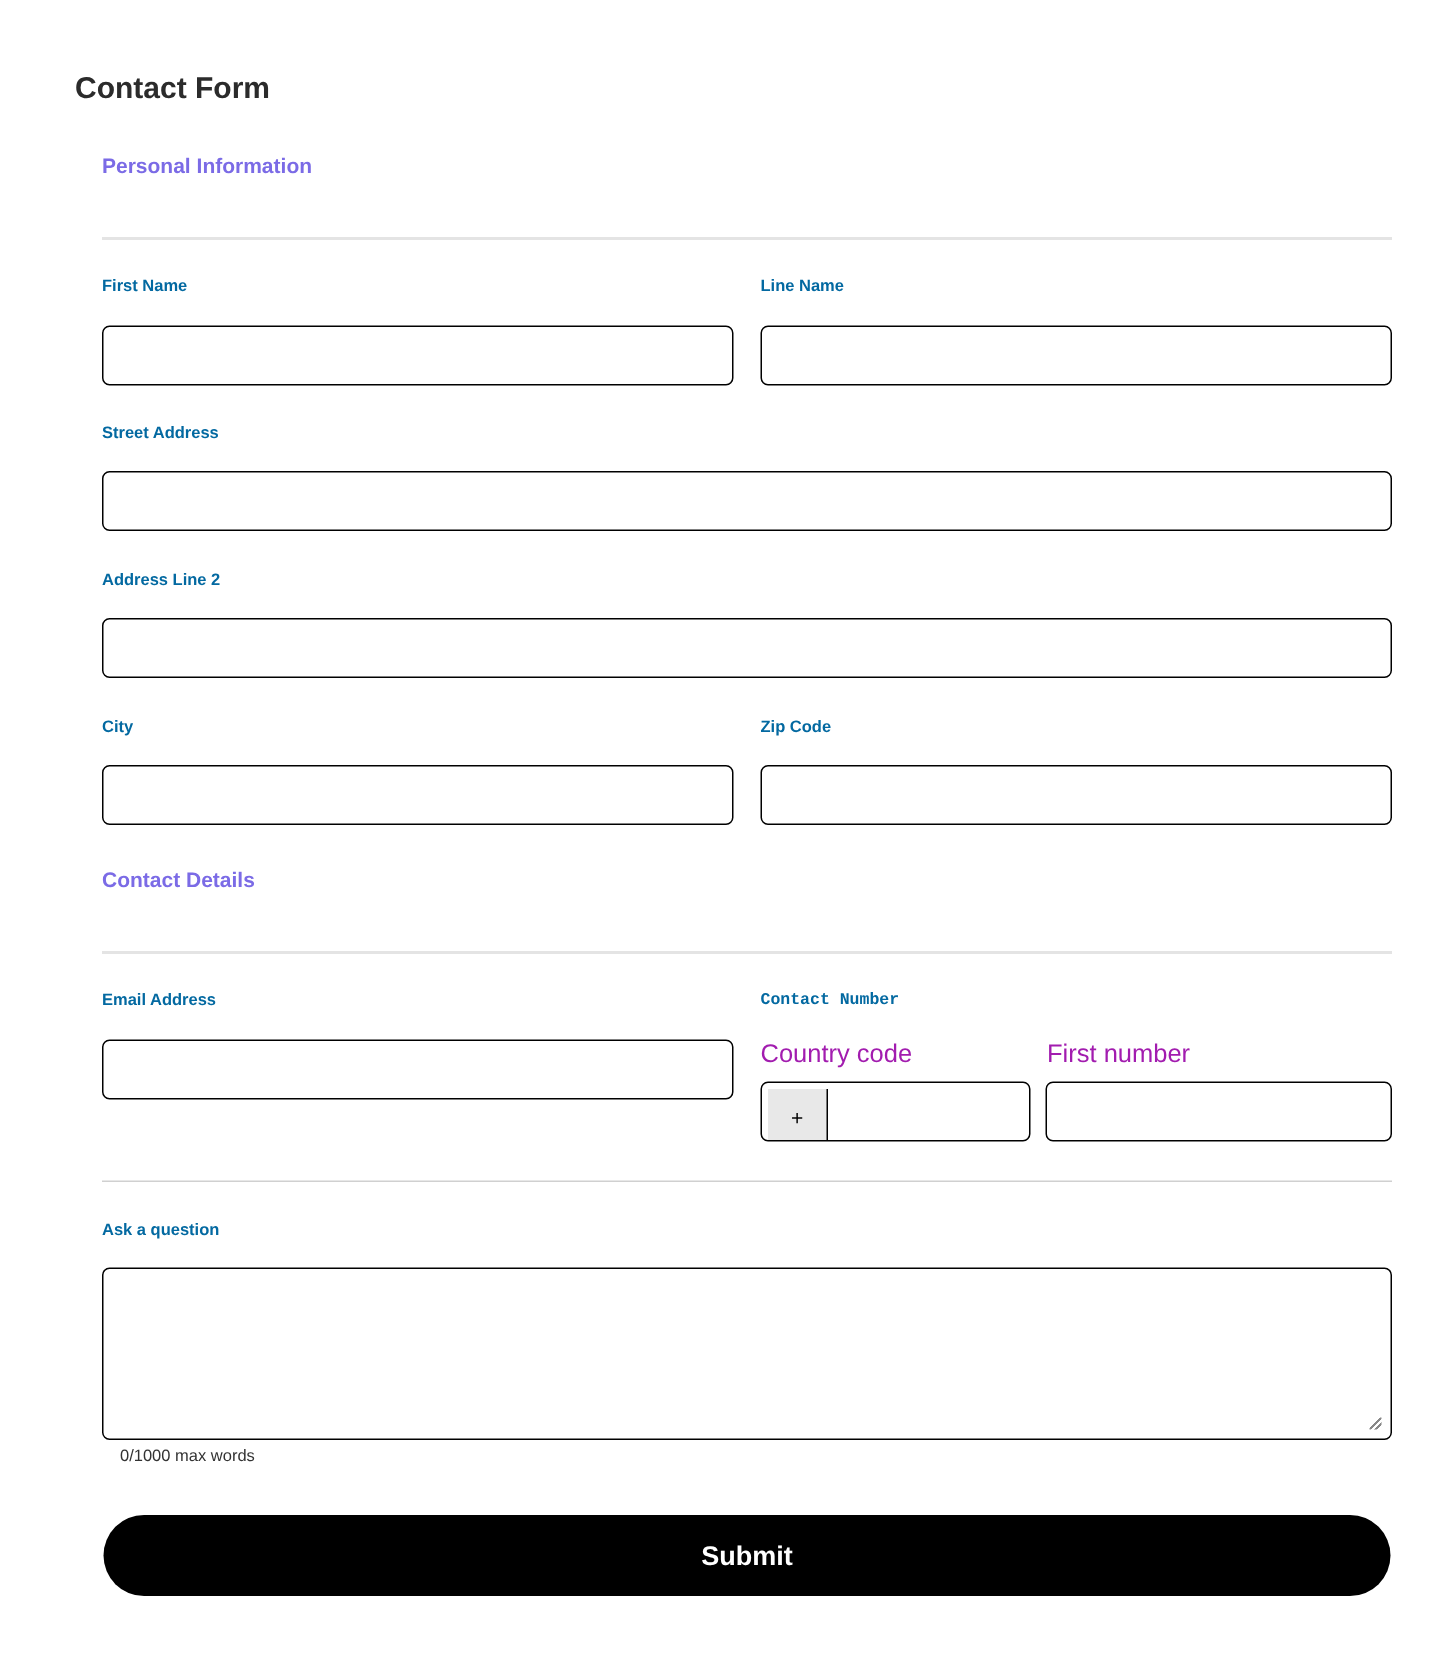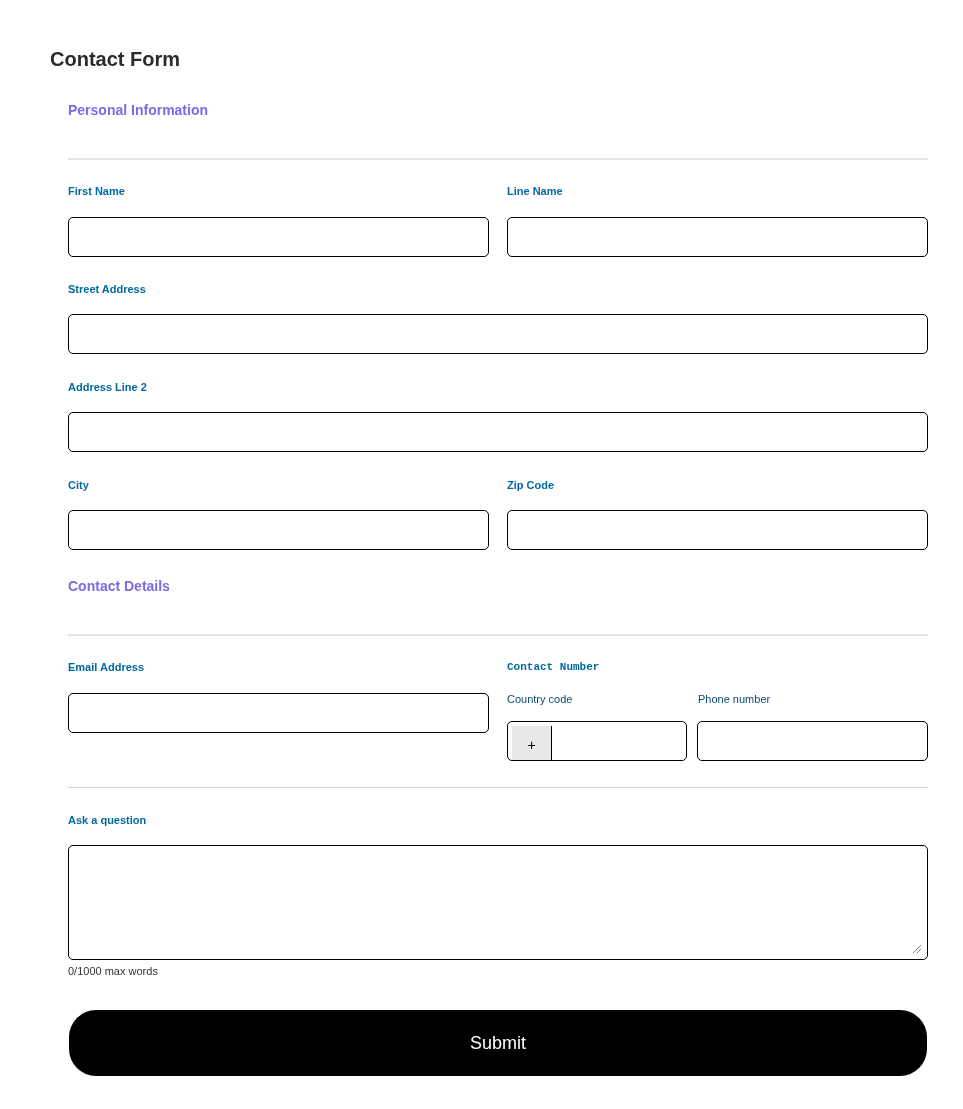--- a/index.html
+++ b/index.html
@@ -3,33 +3,33 @@
   <meta charset="utf-8">
   <style>
     * { box-sizing: border-box; margin: 4px; padding: 0; }
     html, body { width: 963px; height: 1109px; background: #ffffff; }
     body { font-family: "Liberation Sans", sans-serif; color: #000; position: relative; }
     .title { position: absolute; left: 38px; top: 36px; font-size: 20px; font-weight: bold; color: #2b2b2b; }
     .section-label { position: absolute; left: 56px; font-size: 14px; font-weight: bold; color: #7b6be6; }
     .divider { position: absolute; left: 56px; width: 860px; height: 2px; background: #e4e4e4; }
     .divider.thin { height: 1px; background: #d0d0d0; }
     .label { position: absolute; font-size: 11px; font-weight: bold; color: #0369a1; }
-    .sublabel { position: absolute; font-size: 11px; color: #0c4a6e; }
+    .sublabel { position: absolute; font-size: 17px; color: #a21caf; }
     .input { position: absolute; height: 40px; border: 1px solid #000; border-radius: 5px; background: #fff; }
     .input.full { left: 56px; width: 860px; }
     .input.left { left: 56px; width: 421px; }
     .input.right { left: 495px; width: 421px; }
     .cc-group { position: absolute; left: 495px; top: 709px; width: 180px; height: 40px; border: 1px solid #000; border-radius: 5px; display: flex; overflow: hidden; }
     .cc-prefix { width: 40px; height: 100%; background: #e8e8e8; border-right: 1px solid #000; display: flex; align-items: center; justify-content: center; font-size: 14px; }
     .cc-input { flex: 1; height: 100%; }
     .textarea { position: absolute; left: 56px; top: 833px; width: 860px; height: 115px; border: 1px solid #000; border-radius: 5px; }
     .resize-grip { position: absolute; right: 2px; bottom: 2px; width: 8px; height: 8px;
       background: linear-gradient(135deg, transparent 45%, #888 45%, #888 55%, transparent 55%, transparent 70%, #888 70%, #888 80%, transparent 80%); }
-    .counter { position: absolute; left: 56px; top: 953px; font-size: 11px; color: #333; }
-    .submit { position: absolute; left: 57px; top: 998px; width: 858px; height: 66px; background: #000; border-radius: 27px; color: #fff; font-size: 18px; font-weight: normal; display: flex; align-items: center; justify-content: center; }
+    .counter { position: absolute; left: 68px; top: 953px; font-size: 11px; color: #333; }
+    .submit { position: absolute; left: 57px; top: 998px; width: 858px; height: 54px; background: #000; border-radius: 27px; color: #fff; font-size: 18px; font-weight: bold; display: flex; align-items: center; justify-content: center; }
   </style>
 </head>
 <body>
 
 <div class="title">Contact Form</div>
 
 <div class="section-label" style="top:90px;">Personal Information</div>
 <div class="divider" style="top:146px;"></div>
 
 <div class="label" style="left:56px;top:173px;">First Name</div>
@@ -49,21 +49,21 @@
 <div class="input right" style="top:498px;"></div>
 
 <div class="section-label" style="top:566px;">Contact Details</div>
 <div class="divider" style="top:622px;"></div>
 
 <div class="label" style="left:56px;top:649px;">Email Address</div>
 <div class="input left" style="top:681px;"></div>
 
 <div class="label" style="left:495px;top:649px;font-family:Liberation Mono, monospace;">Contact Number</div>
 <div class="sublabel" style="left:495px;top:681px;">Country code</div>
-<div class="sublabel" style="left:686px;top:681px;">Phone number</div>
+<div class="sublabel" style="left:686px;top:681px;">First number</div>
 
 <div class="cc-group">
   <div class="cc-prefix">+</div>
   <div class="cc-input"></div>
 </div>
 <div class="input" style="left:685px;top:709px;width:231px;"></div>
 
 <div class="divider thin" style="top:775px;"></div>
 
 <div class="label" style="left:56px;top:802px;">Ask a question</div>

